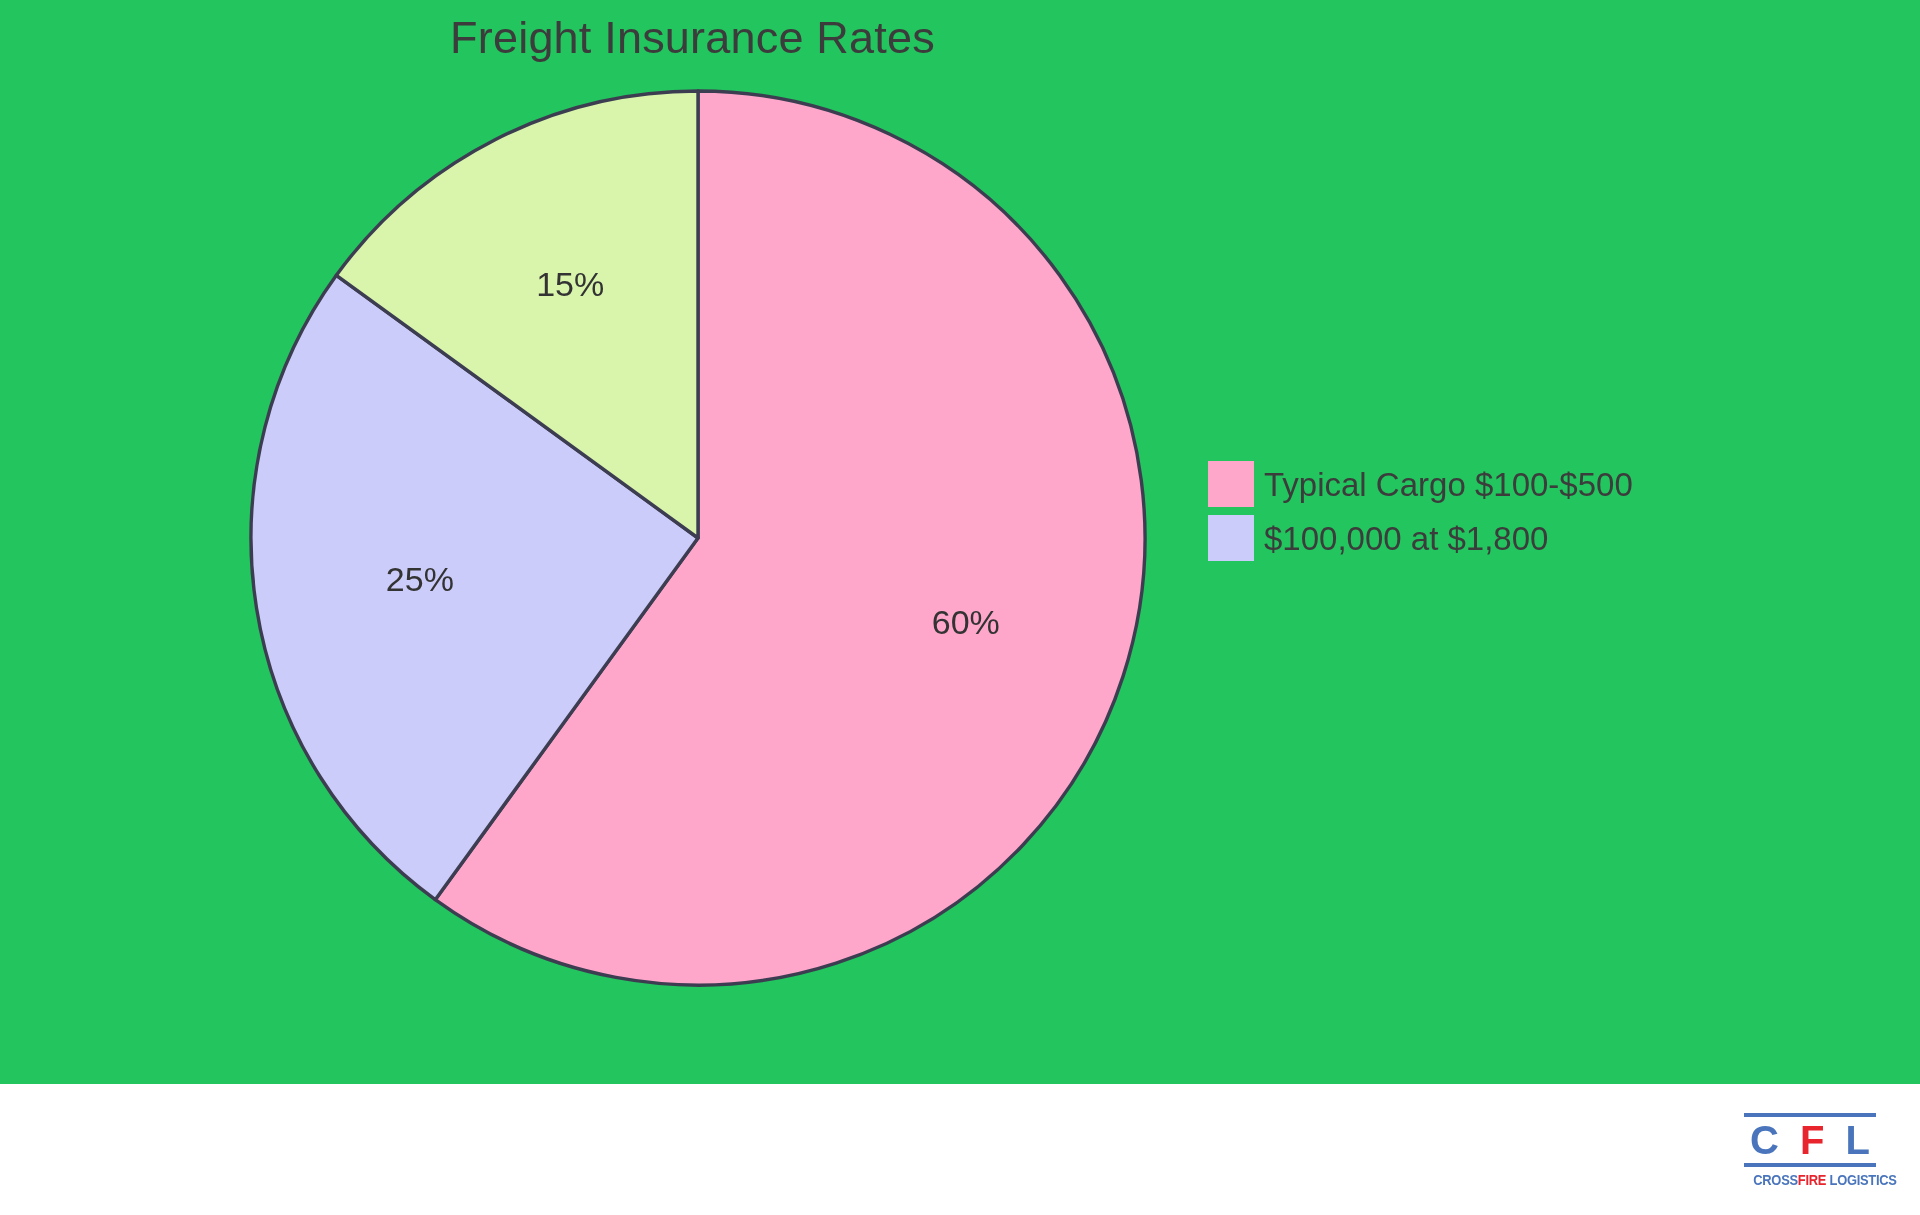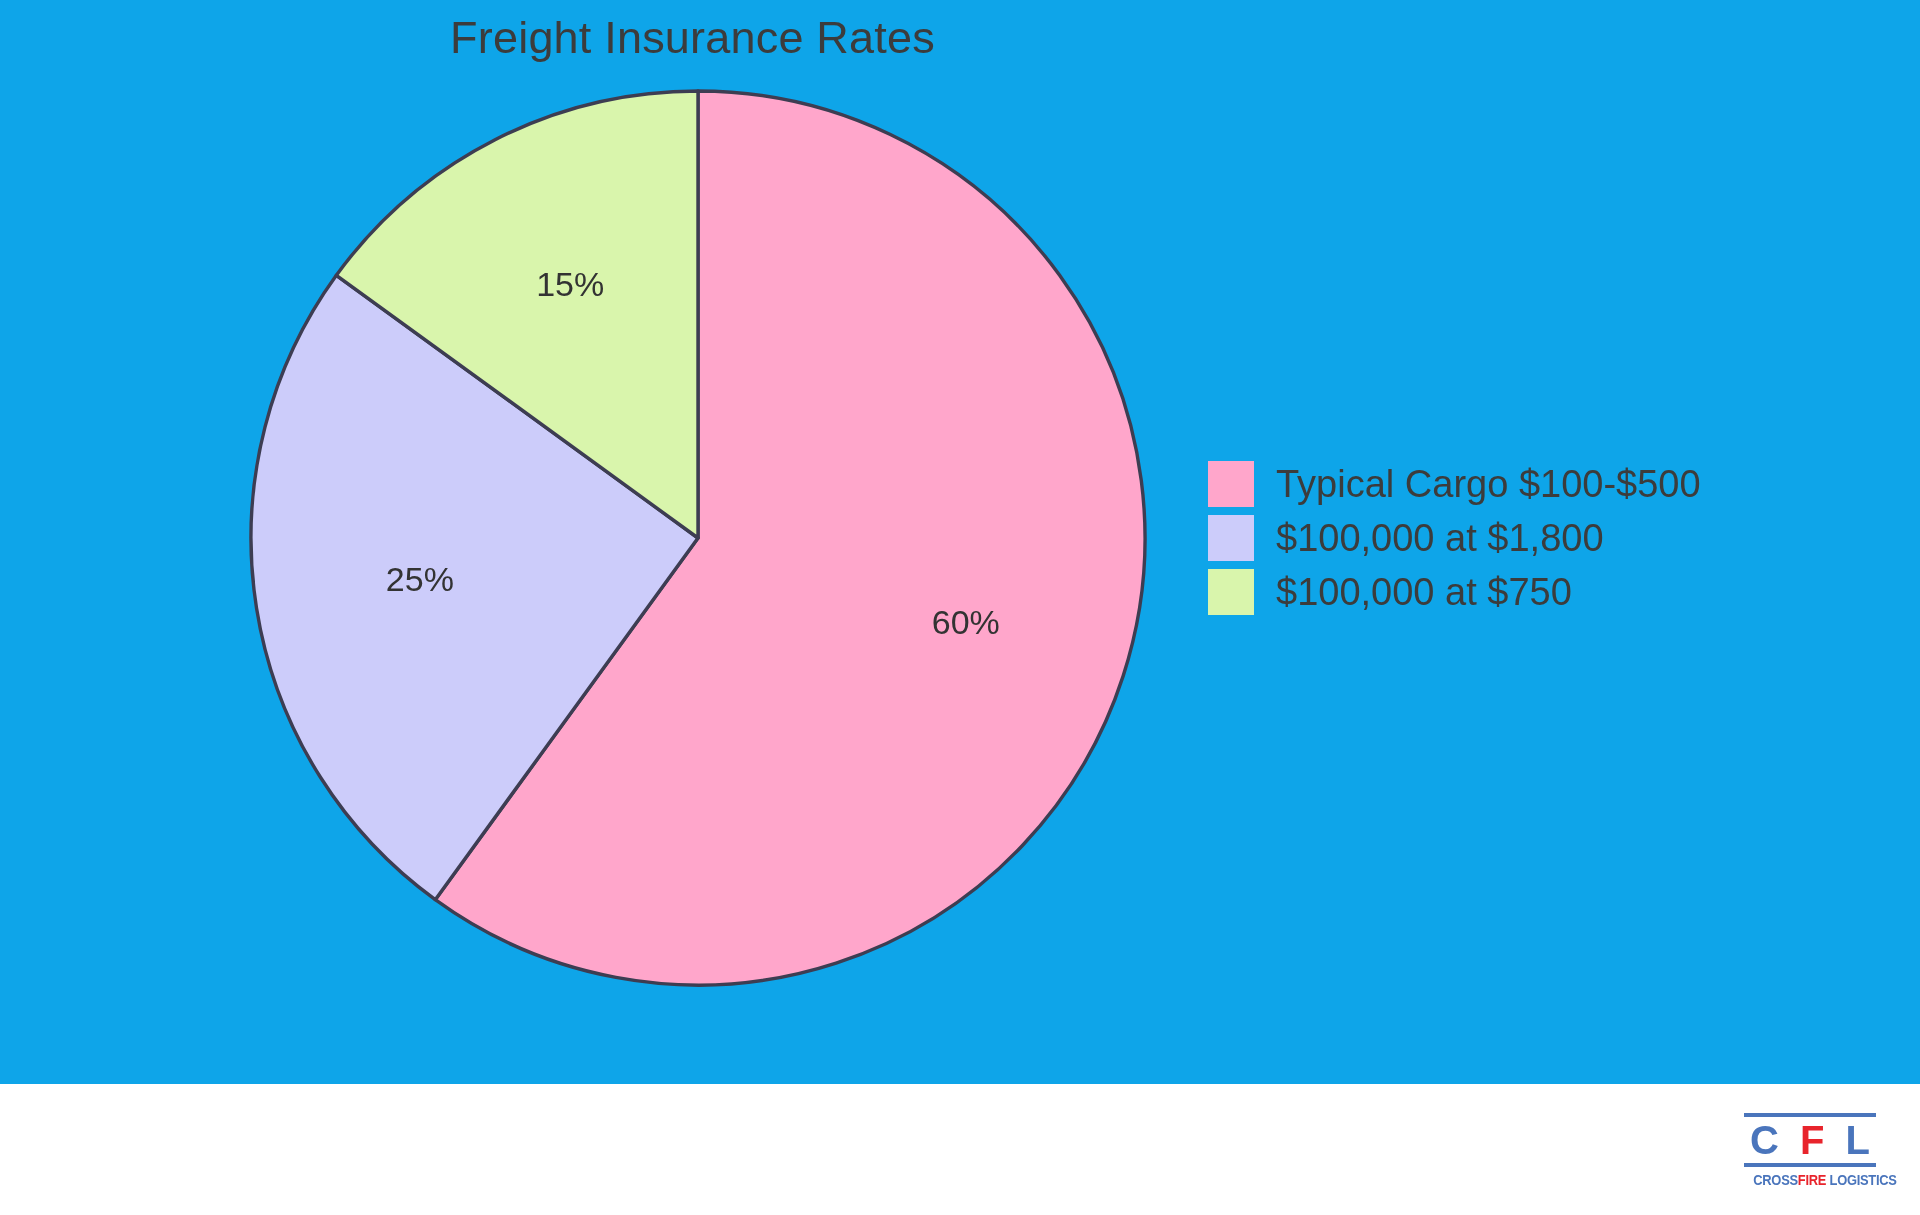--- a/index.html
+++ b/index.html
@@ -79,22 +79,22 @@
     display: flex;
     align-items: center;
     height: 54px;
   }
   .legend-swatch {
     width: 46px;
     height: 46px;
     flex: 0 0 46px;
   }
   .legend-label {
-    margin-left: 22px;
-    font-size: 38px;
+    margin-left: 10px;
+    font-size: 33px;
     color: #3c3c3c;
     white-space: nowrap;
     line-height: 1;
   }
 
   
   #footer-bar {
     position: absolute;
     left: 0;
     top: 1084px;
@@ -137,21 +137,21 @@
     transform: scaleX(0.86);
     transform-origin: center;
     white-space: nowrap;
   }
   .wm-cross, .wm-log { color: #4a75bc; }
   .wm-fire { color: #e8242c; }
 </style>
 </head>
 <body>
 
-<div id="chart-panel" style="background: #0ea5e9;">
+<div id="chart-panel" style="background: #22c55e;">
 
   <div id="chart-title">Freight Insurance Rates</div>
 
   <div id="pie-wrap">
     <svg id="pie-svg" viewBox="0 0 900 900">
       <g id="slices-group">
           <path d="M 450 450 L 450.00 3.00 A 447 447 0 1 1 187.26 811.63 Z" fill="#ffa6cb" class="slice-path"></path>
           <path d="M 450 450 L 187.26 811.63 A 447 447 0 0 1 88.37 187.26 Z" fill="#ccccfa" class="slice-path"></path>
           <path d="M 450 450 L 88.37 187.26 A 447 447 0 0 1 450.00 3.00 Z" fill="#d9f5ac" class="slice-path"></path>
         </g>
@@ -165,24 +165,20 @@
 
   <div id="legend">
     <div class="legend-row">
       <span class="legend-swatch" id="sw0" style="background: rgb(255, 166, 203);"></span>
       <span class="legend-label">Typical Cargo $100-$500</span>
     </div>
     <div class="legend-row">
       <span class="legend-swatch" id="sw1" style="background: rgb(204, 204, 250);"></span>
       <span class="legend-label">$100,000 at $1,800</span>
     </div>
-    <div class="legend-row">
-      <span class="legend-swatch" id="sw2" style="background: rgb(217, 245, 172);"></span>
-      <span class="legend-label">$100,000 at $750</span>
-    </div>
   </div>
 
 </div>
 
 <div id="footer-bar"></div>
 
 <div id="brand-logo">
   <div class="logo-rule"></div>
   <div class="logo-letters">
     <span class="logo-c">C</span>

